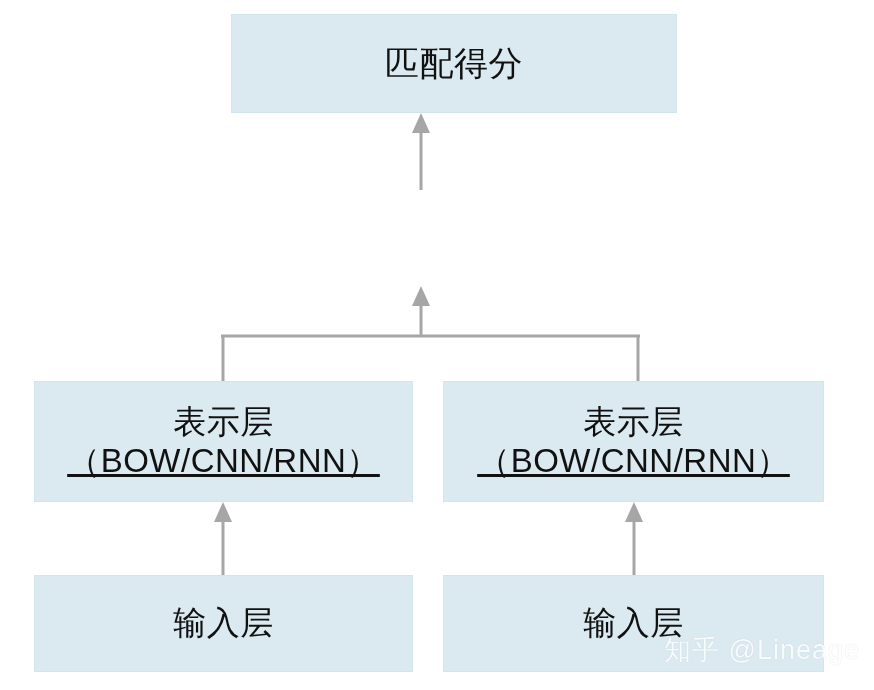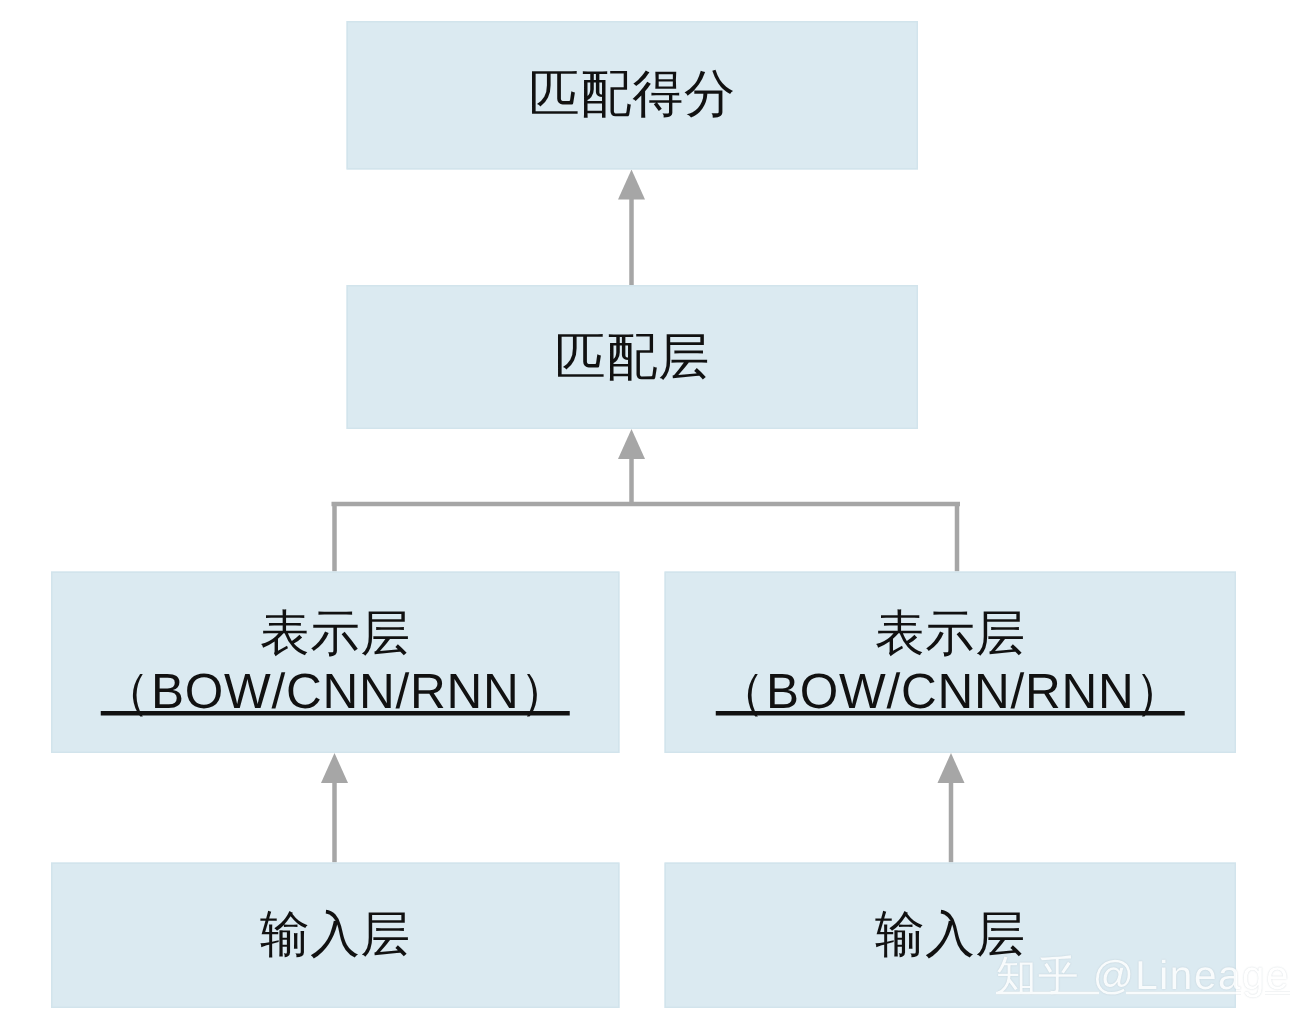--- a/index.html
+++ b/index.html
@@ -37,21 +37,21 @@
     display: block;
     white-space: nowrap;
   }
   .node .line2 {
     display: block;
     white-space: nowrap;
     text-decoration: underline;
   }
 
   
-  #node-score      { left: 231px; top: 14px;  width: 381px; height: 99px; font-size: 34px; }
+  #node-score      { left: 231px; top: 14px;  width: 446px; height: 99px; font-size: 34px; }
   #node-match      { left: 231px; top: 190px; width: 381px; height: 96px; font-size: 34px; }
   #node-rep-left   { left: 34px;  top: 381px; width: 379px; height: 121px; font-size: 33px; }
   #node-rep-right  { left: 443px; top: 381px; width: 381px; height: 121px; font-size: 33px; }
   #node-input-left { left: 34px;  top: 575px; width: 379px; height: 97px;  font-size: 33px; }
   #node-input-right{ left: 443px; top: 575px; width: 381px; height: 97px;  font-size: 33px; }
 
   
   .conn-svg {
     position: absolute;
     left: 0;
@@ -74,21 +74,20 @@
     position: absolute;
     right: 14px;
     bottom: 22px;
     font-size: 27px;
     color: #ffffff;
     opacity: 0.82;
     text-shadow: 0 0 1px rgba(120,140,150,0.45);
     white-space: nowrap;
     font-family: "Liberation Sans", "DejaVu Sans", sans-serif;
     letter-spacing: 1px;
-    text-decoration: underline;
   }
 </style>
 </head>
 <body>
 
 <div id="canvas">
 
   <svg class="conn-svg" viewBox="0 0 874 690" xmlns="http://www.w3.org/2000/svg">
 
     <g>
@@ -112,23 +111,20 @@
     <g>
       <line class="conn-line" x1="634" y1="575" x2="634" y2="520"></line>
       <polygon class="conn-head" points="634,502 625,522 643,522"></polygon>
     </g>
   </svg>
 
   <div class="node" id="node-score">
     <span class="line1">匹配得分</span>
   </div>
 
-  <div class="node" id="node-match">
-    <span class="line1">匹配层</span>
-  </div>
 
   <div class="node" id="node-rep-left">
     <span class="line1">表示层</span>
     <span class="line2">（BOW/CNN/RNN）</span>
   </div>
 
   <div class="node" id="node-rep-right">
     <span class="line1">表示层</span>
     <span class="line2">（BOW/CNN/RNN）</span>
   </div>

